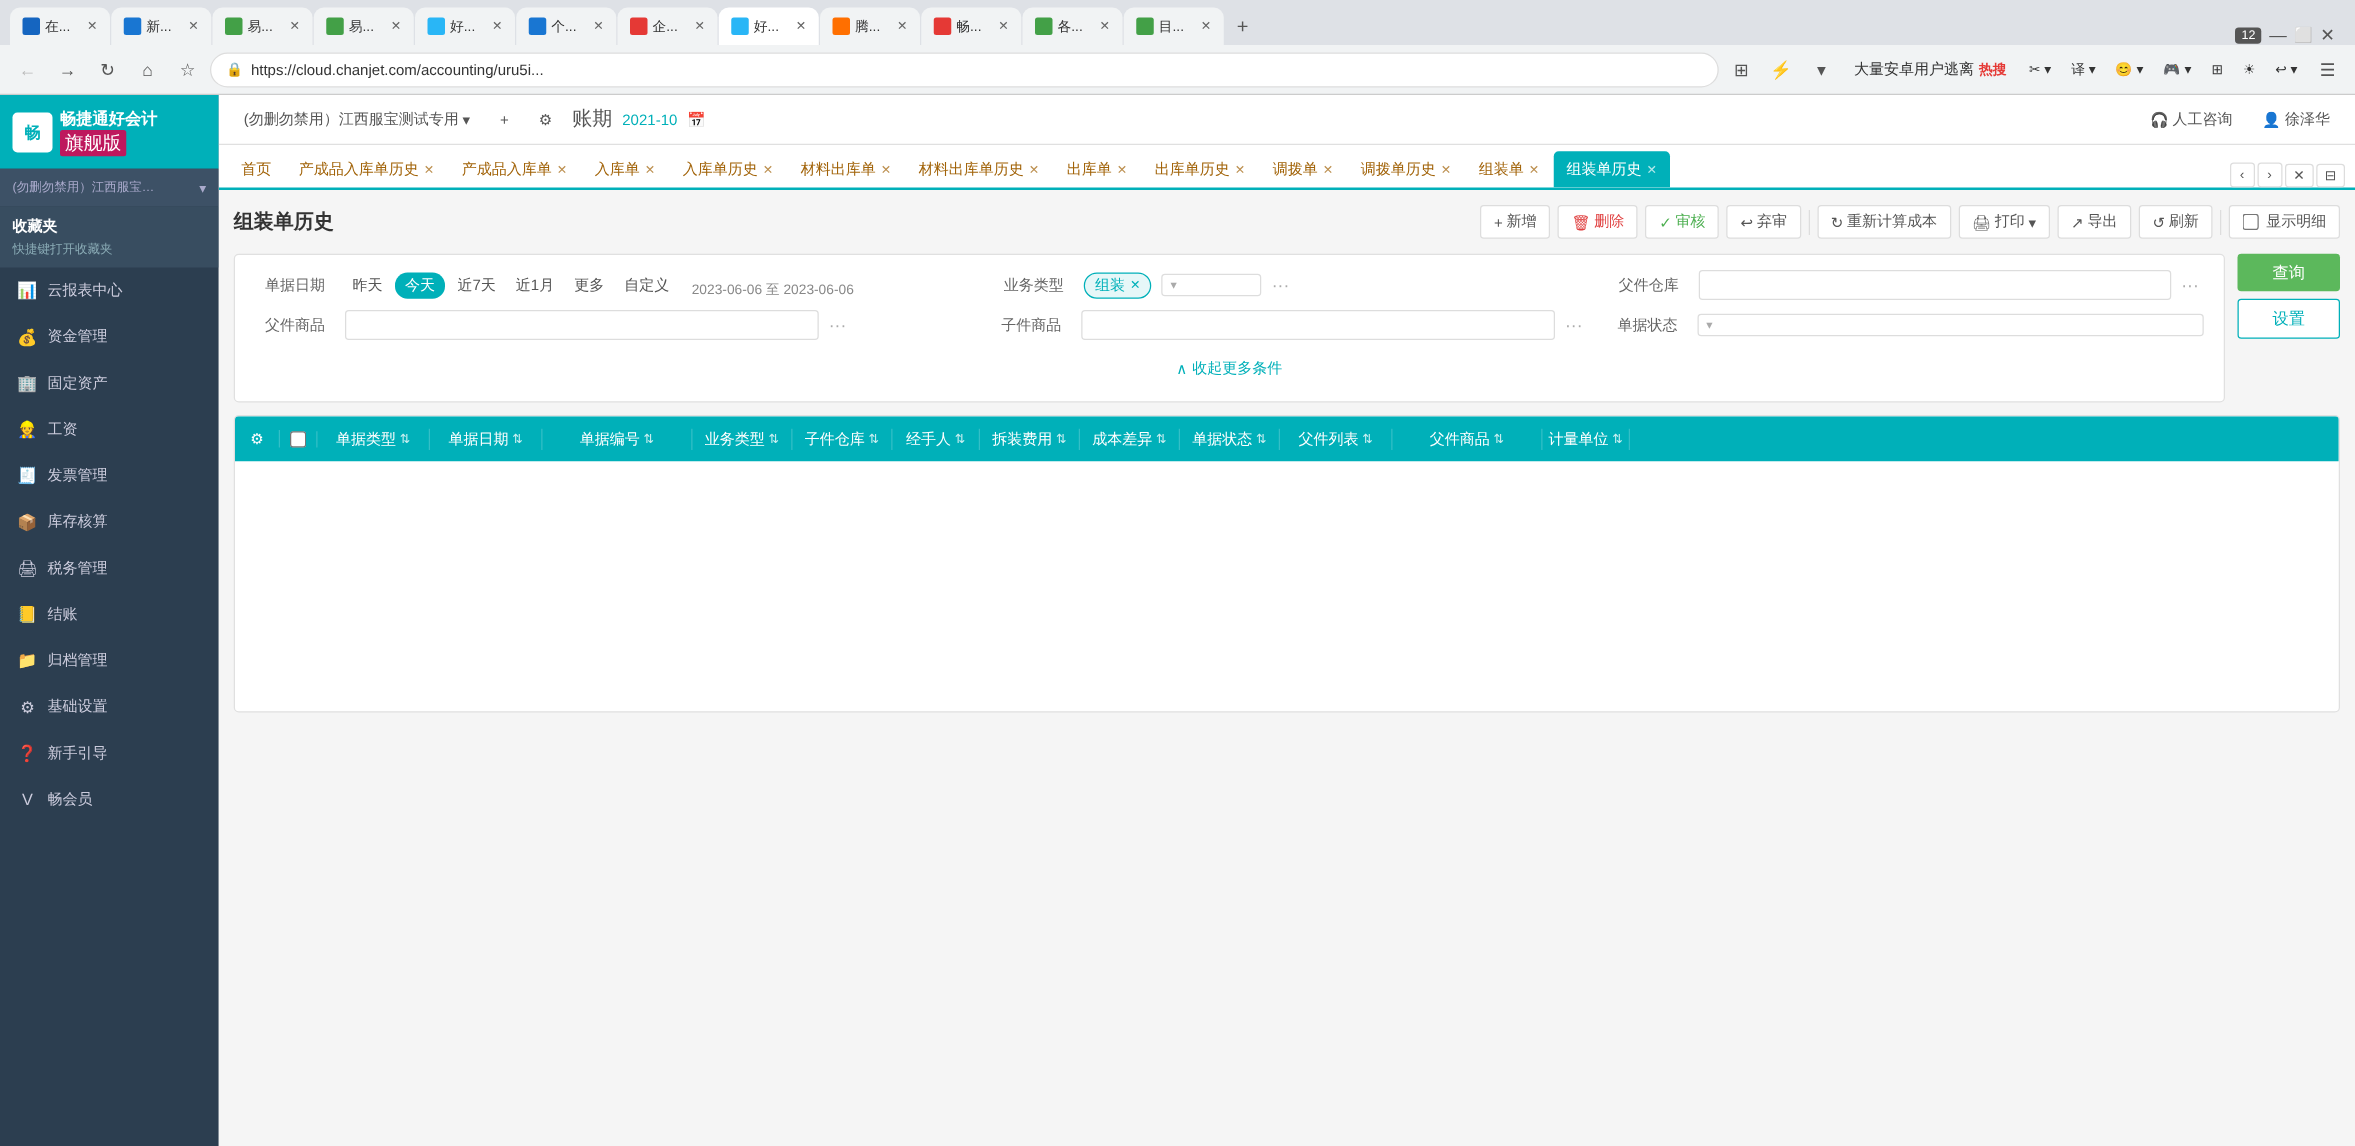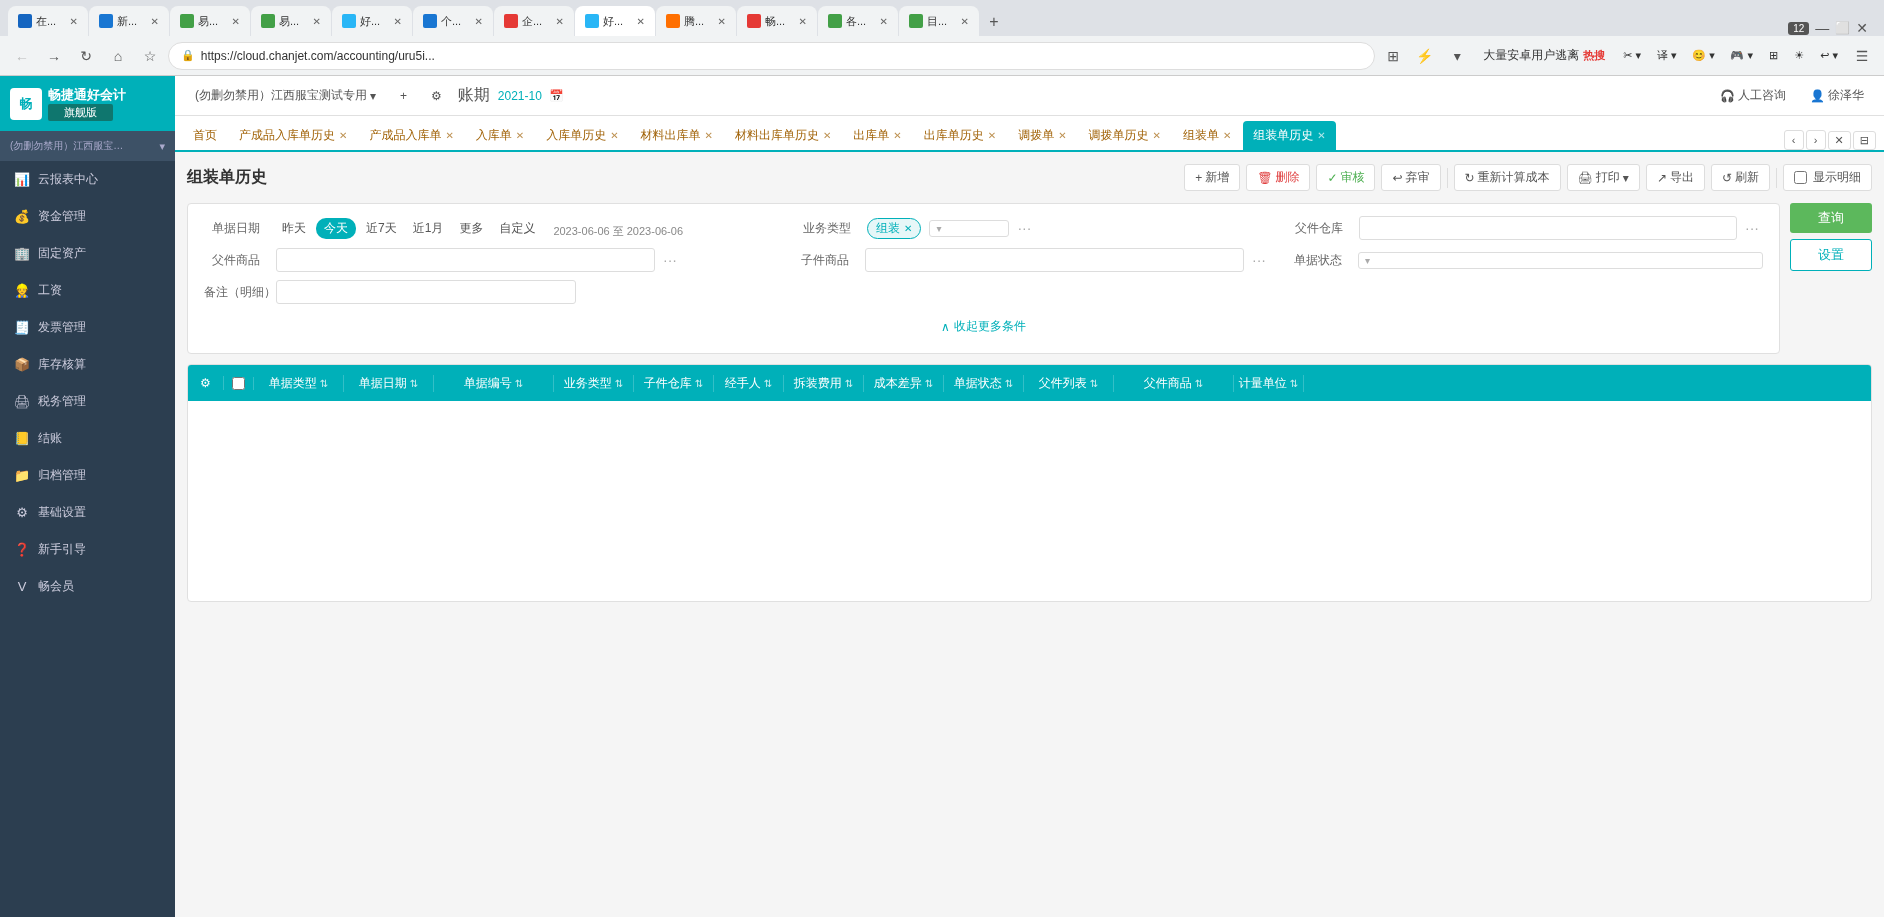--- a/index.html
+++ b/index.html
@@ -215,26 +215,30 @@
 
 <div class="app-container">
 
   <div class="sidebar">
     <div class="sidebar-logo">
       <div style="width:32px;height:32px;background:#fff;border-radius:4px;display:flex;align-items:center;justify-content:center;">
         <span style="color:#00b0b9;font-weight:bold;font-size:13px;">畅</span>
       </div>
       <div>
         <div style="font-size:13px;font-weight:bold;color:#fff;">畅捷通好会计</div>
-        <div style="background:#0f766e;color:#fff;font-size:11px;padding:1px 16px;border-radius:2px;display:inline-block;">旗舰版</div>
+        <div style="background:#be185d;color:#fff;font-size:15px;padding:1px 4px;border-radius:2px;display:inline-block;">旗舰版</div>
       </div>
     </div>
     <div class="sidebar-company">
       <span style="font-size:10px;overflow:hidden;text-overflow:ellipsis;white-space:nowrap;max-width:120px;">(勿删勿禁用）江西服宝测试专用</span>
       <span>▾</span>
+    </div>
+    <div class="sidebar-favorites">
+      <div class="sidebar-fav-title">收藏夹</div>
+      <div class="sidebar-fav-hint">快捷键打开收藏夹</div>
     </div>
     <div class="sidebar-menu">
       <div class="sidebar-item">
         <span class="si-icon">📊</span>
         <span>云报表中心</span>
       </div>
       <div class="sidebar-item">
         <span class="si-icon">💰</span>
         <span>资金管理</span>
       </div>
@@ -462,24 +466,20 @@
               <span class="filter-dots">···</span>
             </div>
             <span class="filter-label">单据状态</span>
             <div style="flex:1;display:flex;align-items:center;">
               <div class="filter-select" style="flex:1;">
                 <span class="filter-select-arrow">▾</span>
               </div>
             </div>
           </div>
 
-          <div class="filter-row">
-            <span class="filter-label">备注（明细）</span>
-            <input class="filter-input" style="width: 300px;">
-          </div>
 
           <div class="collapse-bar">
             <span>∧</span>
             <span>收起更多条件</span>
           </div>
         </div>
 
         <div class="query-settings-col">
           <button class="query-btn">查询</button>
           <button class="settings-btn">设置</button>

